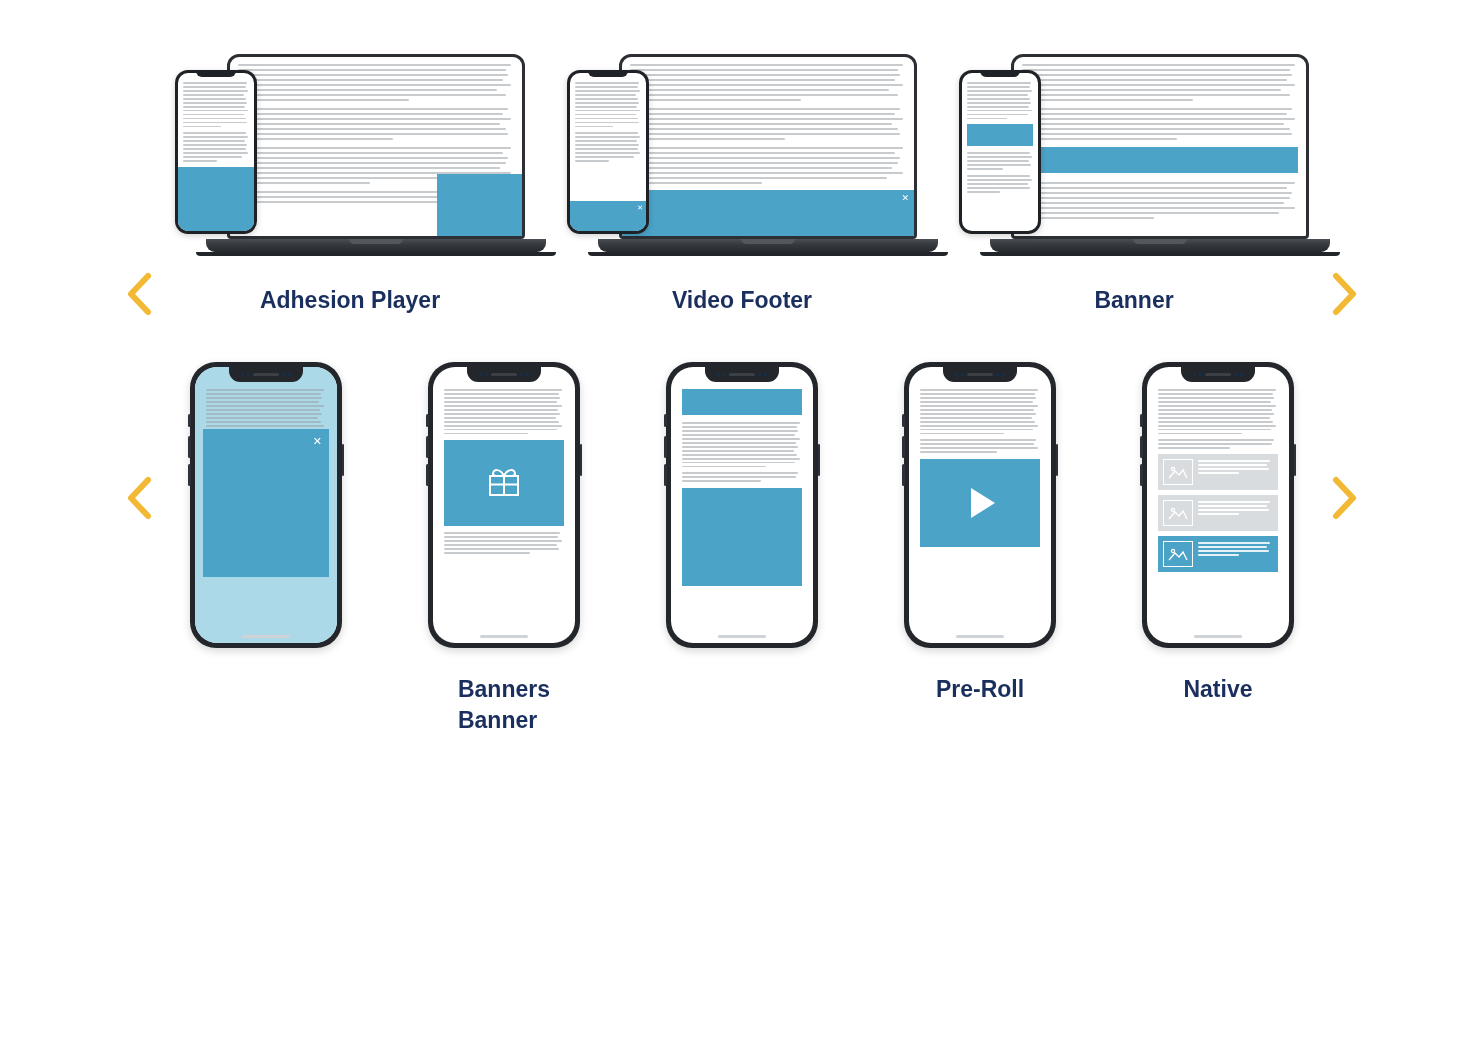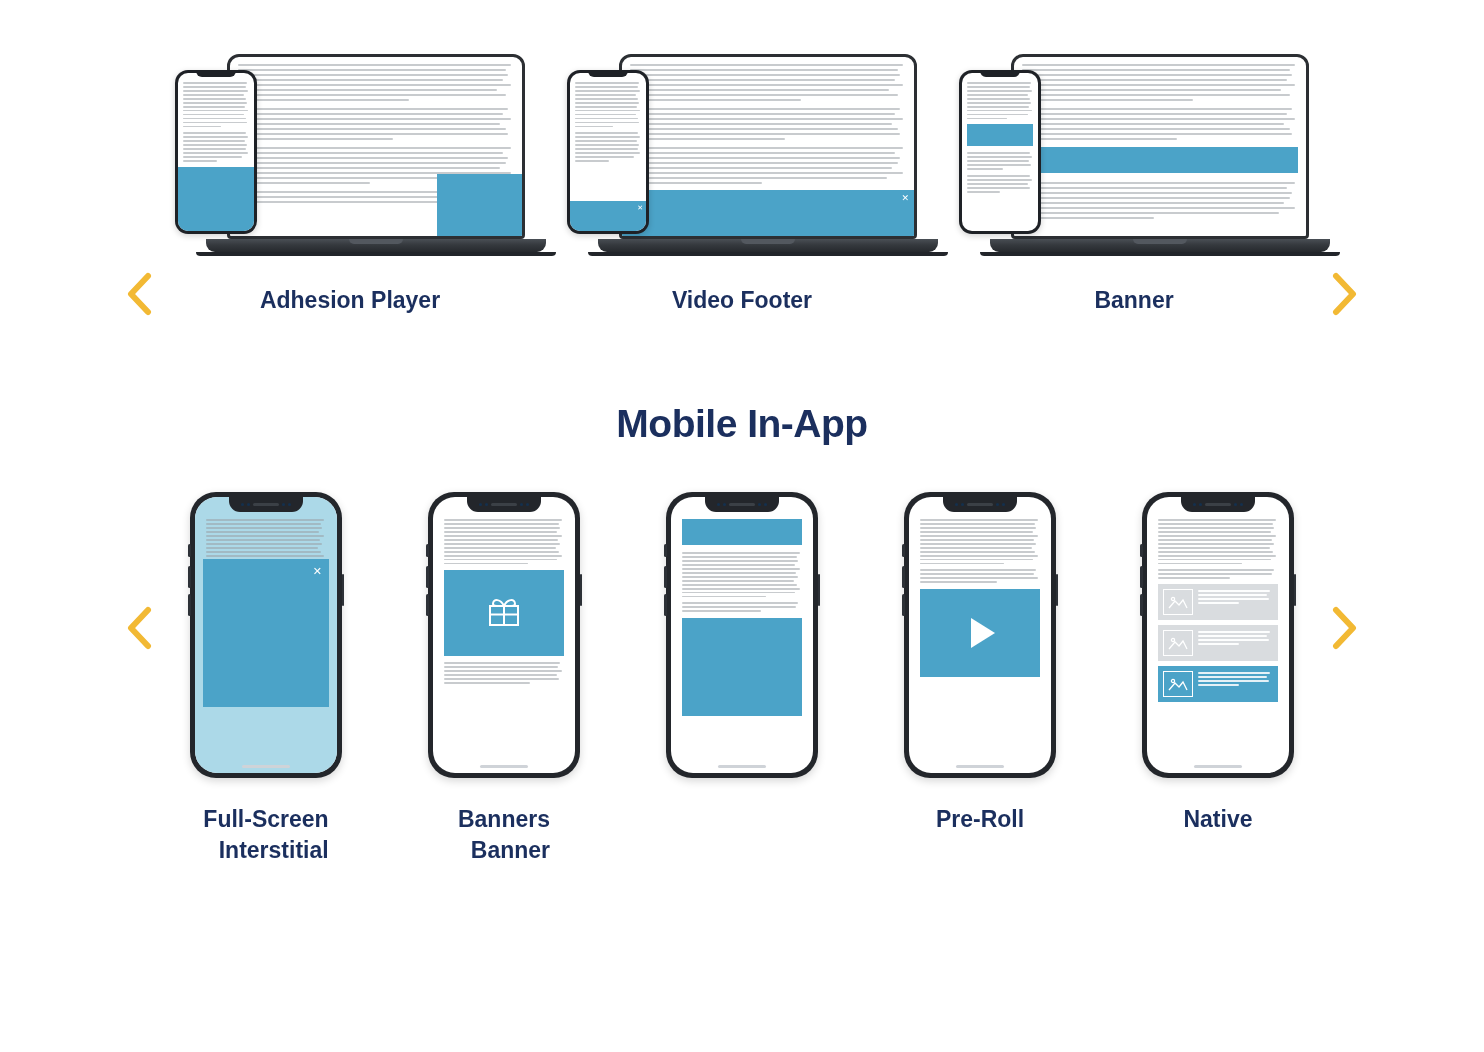--- a/index.html
+++ b/index.html
@@ -105,21 +105,21 @@
     position: absolute; color: #fff; font-size: 9px; line-height: 1;
     font-family: "Liberation Sans", sans-serif;
   }
 
   
   .caption {
     margin-top: 26px;
     color: #1b2f5e;
     font-size: 23px;
     font-weight: bold;
-    text-align: right;
+    text-align: left;
     line-height: 1.35;
   }
 
   
   .m-card { width: 238px; display: flex; flex-direction: column; align-items: center; }
   .phone {
     width: 152px; height: 286px;
     background: #23262b;
     border-radius: 26px;
     padding: 5px;
@@ -481,21 +481,20 @@
             </div>
           </div>
 
         </div>
         <div class="caption">Banner</div>
       </div>
 
     </div>
   </div>
 
-  <h1 class="section-title" id="mobile-title" style="margin-top:86px;">Mobile In-App</h1>
 
   <div class="carousel" style="margin-top:46px;">
 
     <div class="arrow arrow-left" style="top:108px;">
       <span>
         <svg width="26" height="44" viewBox="0 0 26 44">
           <polyline points="22,4 5,22 22,40" fill="none" stroke="#f2b934" stroke-width="6" stroke-linecap="round" stroke-linejoin="round"></polyline>
         </svg>
       </span>
     </div>
@@ -550,24 +549,20 @@
                   <div class="tline sm" style="width:98%"></div>
                 <div class="tline sm" style="width:63%"></div>
               </div>
             </div>
             <div class="interstitial-ad">
               <span class="close-x" style="right:7px;top:7px;font-size:11px;">✕</span>
             </div>
             <div class="home-bar"></div>
           </div>
         </div>
-        <div class="caption">
-          <span>Full-Screen</span><br>
-          <span>Interstitial</span>
-        </div>
       </div>
 
       <div class="m-card">
         <div class="phone">
           <span class="btn-silent"></span>
             <span class="btn-vol-up"></span>
           <span class="btn-vol-dn"></span>
             <span class="btn-power"></span>
           <div class="phone-screen">
             <div class="notch">

